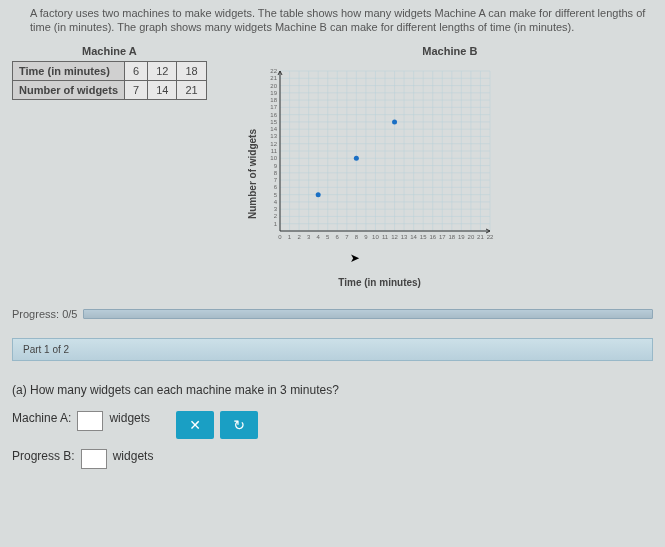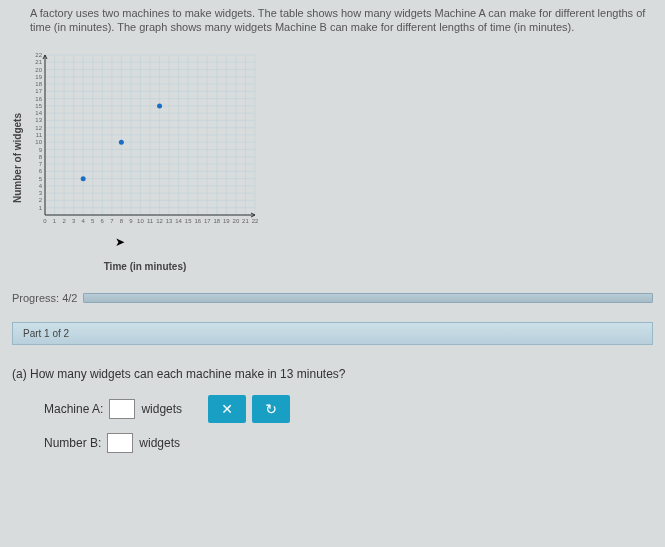--- a/index.html
+++ b/index.html
@@ -111,26 +111,25 @@
     .question {
       margin: 22px 12px 0 12px;
       font-size: 12px;
       color: #333;
     }
     .answer-rows {
       margin: 14px 12px 0 12px;
     }
     .answer-row {
       display: flex;
-      align-items: center;
+      align-items: flex-start;
       gap: 6px;
       margin-bottom: 10px;
       font-size: 12px;
       color: #333;
-      margin-left: 32px;
     }
     .answer-input {
       width: 26px;
       height: 20px;
       border: 1px solid #888;
       background: #fff;
       text-align: center;
       font-size: 11px;
     }
     .btn-group {
@@ -155,22 +154,42 @@
     svg .axis { stroke: #333; stroke-width: 1; }
     svg .tick-label { font-size: 6px; fill: #666; }
     svg .point { fill: #1a6fc4; }
   </style>
 </head>
 <body>
 
 <div class="problem-text">A factory uses two machines to make widgets. The table shows how many widgets Machine A can make for different lengths of time (in minutes). The graph shows many widgets Machine B can make for different lengths of time (in minutes).</div>
 
 <div class="top-row">
+  <div class="machine-a-col">
+    <div class="machine-a-title">Machine A</div>
+    <table class="data">
+      <tbody>
+          <tr>
+        <td class="hdr">Time (in minutes)</td>
+        <td>6</td>
+        <td>12</td>
+        <td>18</td>
+      </tr>
+      <tr>
+        <td class="hdr">Number of widgets</td>
+        <td>7</td>
+        <td>14</td>
+        <td>21</td>
+      </tr>
+    </tbody>
+      </table>
+  </div>
 
   <div class="machine-b-col">
+    <div class="machine-b-title">Machine B</div>
     <div class="chart-wrap">
       <div class="ylabel">Number of widgets</div>
       <div class="chart-inner">
         <svg id="chart-svg" width="240" height="190" viewBox="0 0 240 190">
           <g class="grid" id="grid">
               <line x1="20" x2="20" y1="170" y2="10"></line>
               <line y1="170" y2="170" x1="20" x2="230"></line>
               <line x1="29.545454545454547" x2="29.545454545454547" y1="170" y2="10"></line>
               <line y1="162.72727272727272" y2="162.72727272727272" x1="20" x2="230"></line>
               <line x1="39.09090909090909" x2="39.09090909090909" y1="170" y2="10"></line>
@@ -276,36 +295,36 @@
             </g>
         </svg>
         <div class="cursor">➤</div>
         <div class="xlabel">Time (in minutes)</div>
       </div>
     </div>
   </div>
 </div>
 
 <div class="progress-row">
-  <span class="progress-label">Progress: 4/2</span>
+  <span class="progress-label">Progress: 0/5</span>
   <div class="progress-bar"></div>
 </div>
 
 <div class="part-header">Part 1 of 2</div>
 
-<div class="question">(a) How many widgets can each machine make in 13 minutes?</div>
+<div class="question">(a) How many widgets can each machine make in 3 minutes?</div>
 
 <div class="answer-rows">
   <div class="answer-row">
     <span>Machine A:</span>
     <input class="answer-input" type="text" style="">
     <span>widgets</span>
     <span class="btn-group">
       <button class="btn">✕</button>
       <button class="btn">↻</button>
     </span>
   </div>
   <div class="answer-row">
-    <span>Number B:</span>
+    <span>Progress B:</span>
     <input class="answer-input" type="text" style="">
     <span>widgets</span>
   </div>
 </div>
 
 </body></html>

